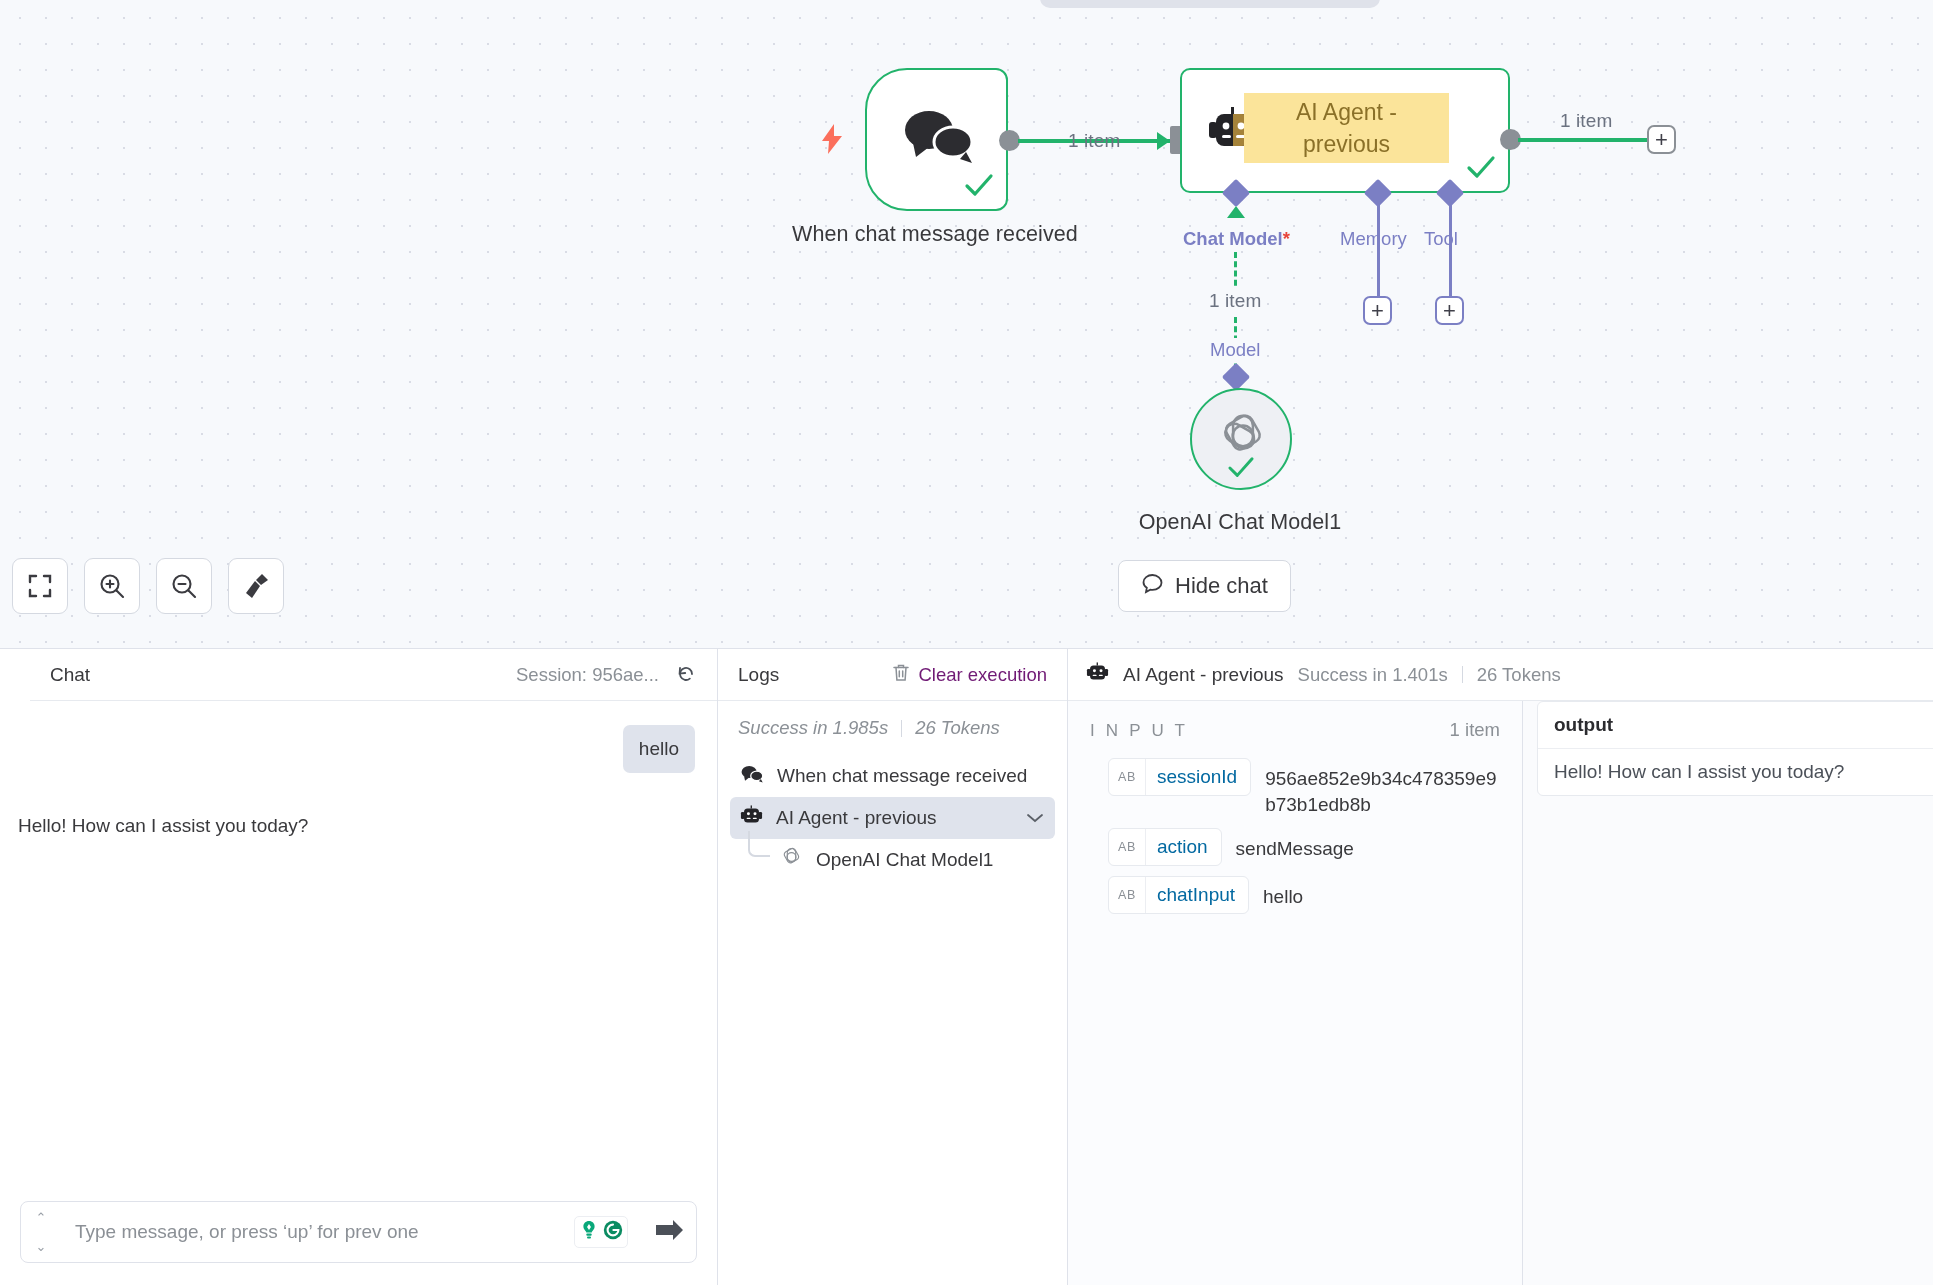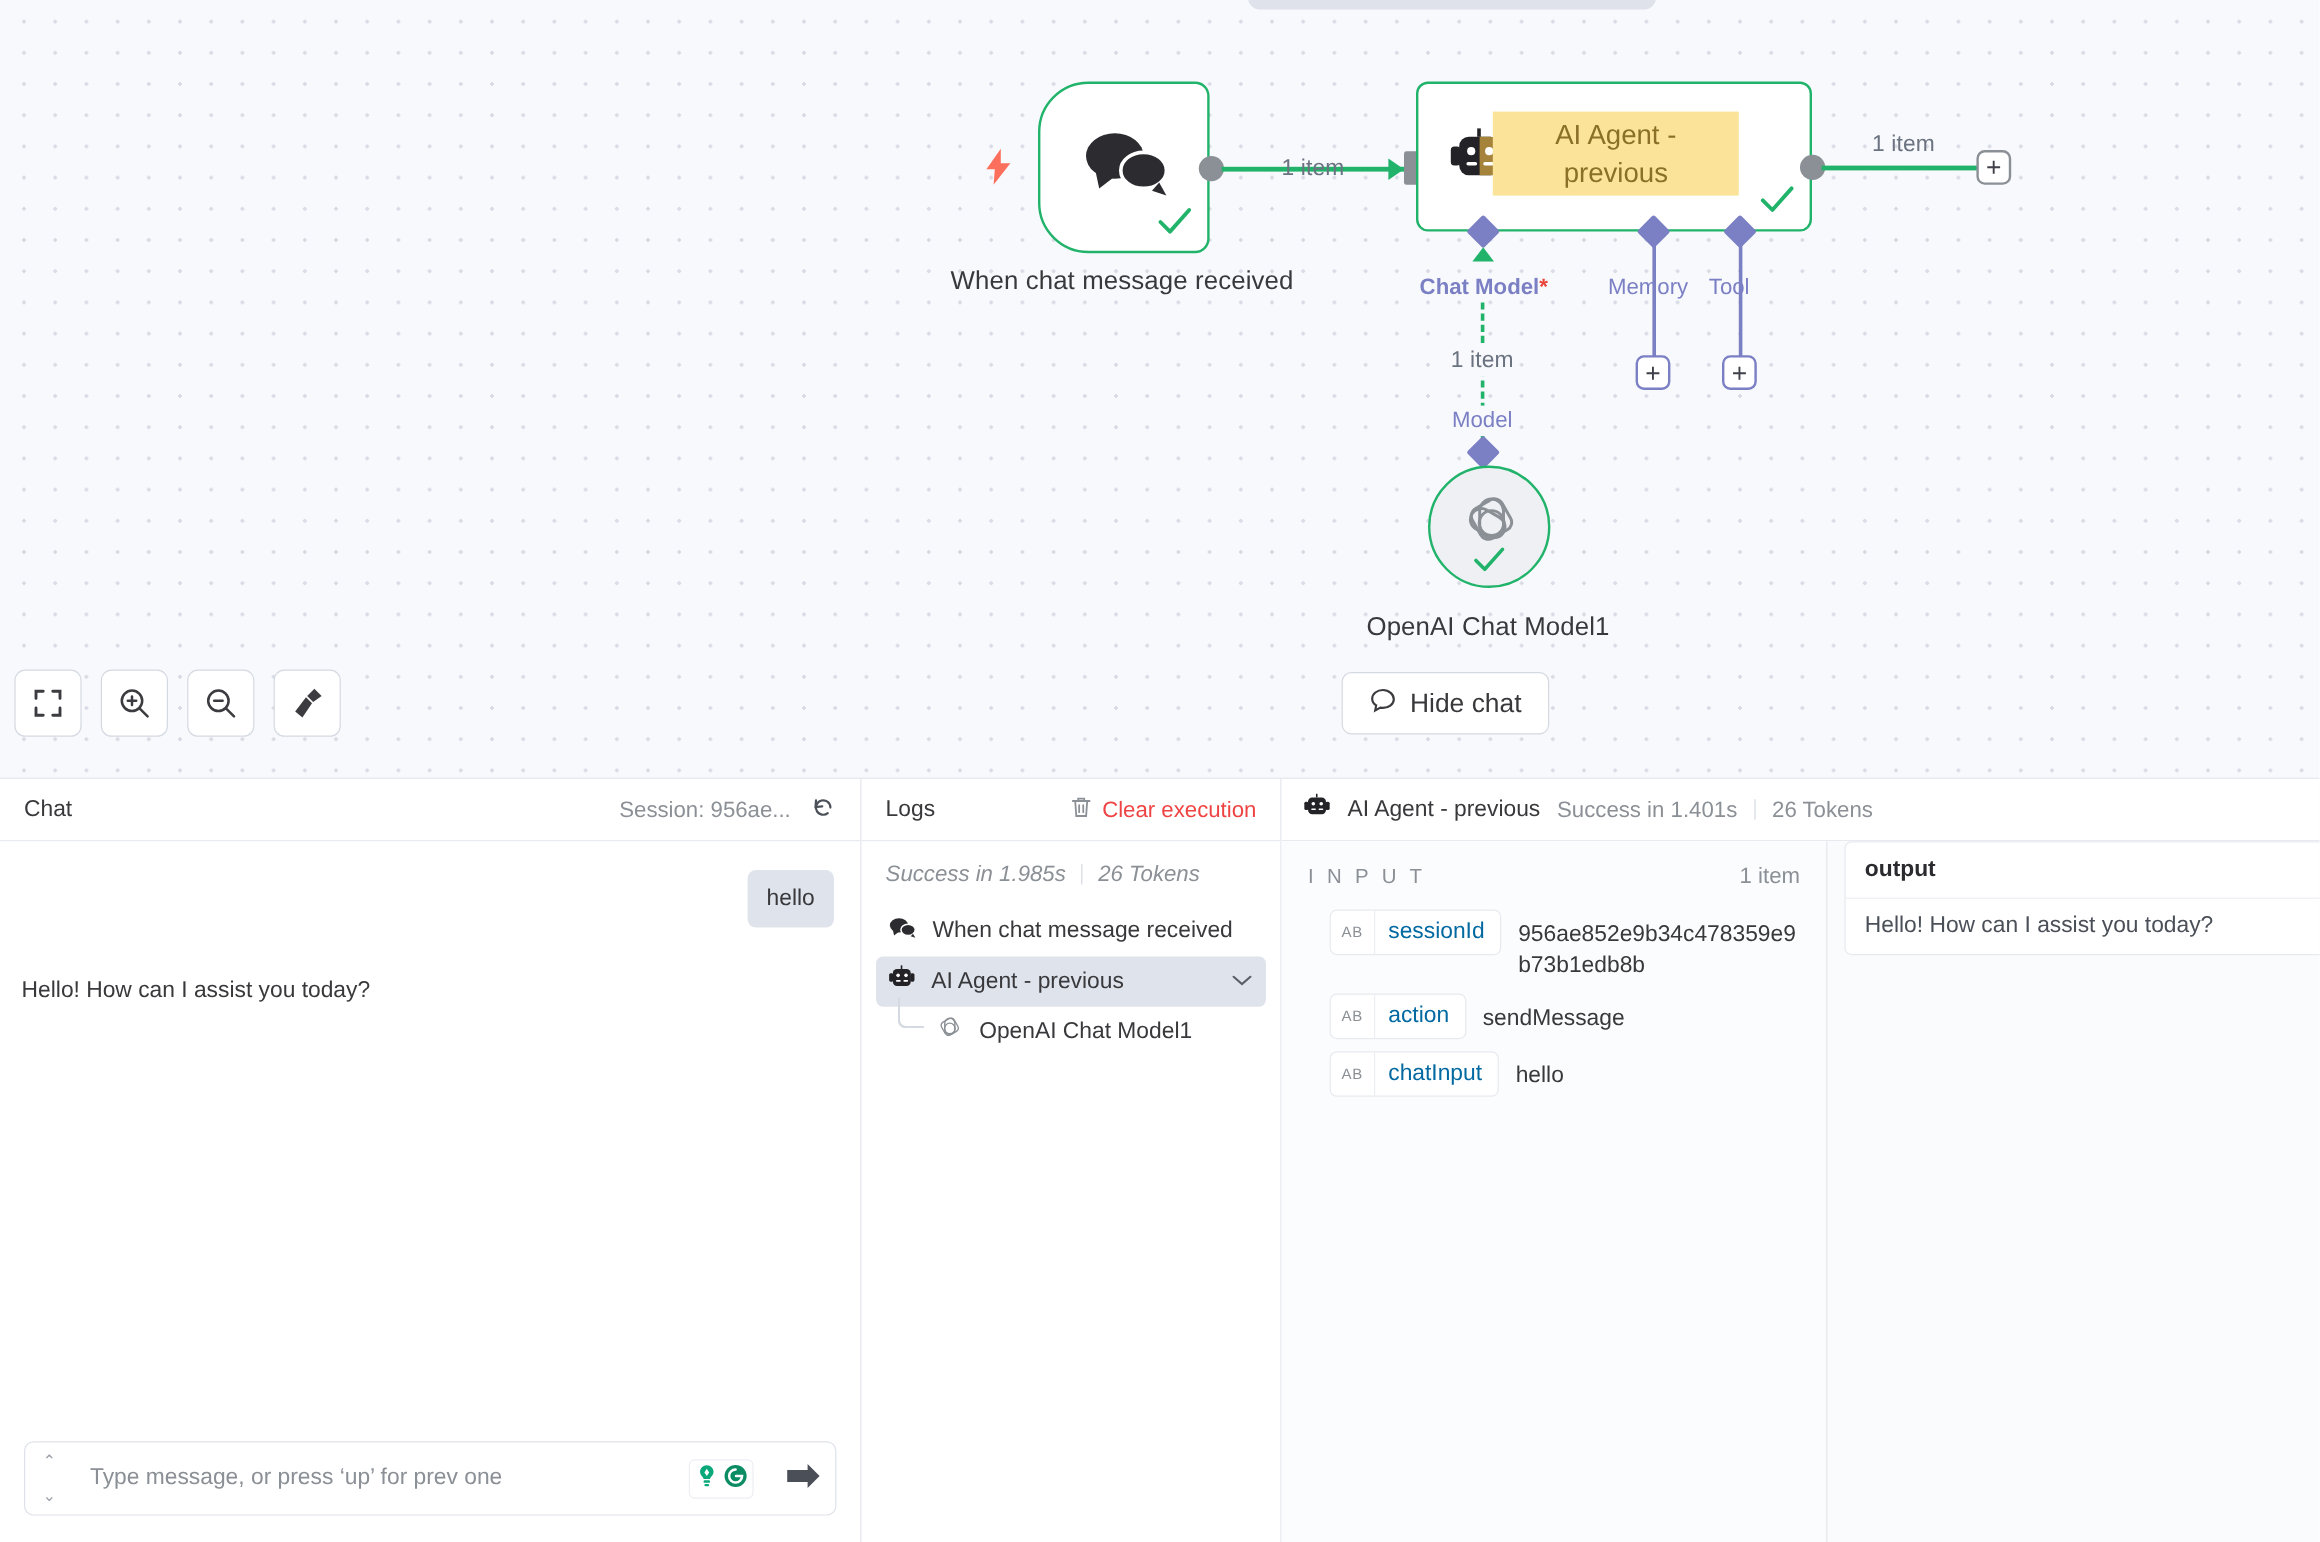--- a/index.html
+++ b/index.html
@@ -135,21 +135,21 @@
   }
   .panel { height: 100%; display: flex; flex-direction: column; background: #fff; }
   .panel-head {
     height: 52px; flex: none; display: flex; align-items: center;
     padding: 0 20px; border-bottom: 1.5px solid #e7eaef;
   }
   .panel-title { font-size: 19px; color: #39393c; }
 
   
   #chat-panel { width: 718px; border-right: 1.5px solid #dfe2ea; }
-  #chat-head { justify-content: space-between; }
+  #chat-head { justify-content: space-between; margin-left: 30px; }
   #chat-head .right { display: flex; align-items: center; gap: 16px; }
   #session-label { font-size: 18.5px; color: #8b9096; }
   #chat-body { flex: 1; position: relative; padding: 24px 22px; overflow: hidden; }
   .msg { font-size: 19px; line-height: 26px; }
   .msg-user {
     position: absolute; right: 22px; top: 24px;
     background: #dfe3ec; color: #39393c;
     padding: 11px 16px; border-radius: 7px;
   }
   .msg-bot { position: absolute; left: 18px; top: 112px; color: #39393c; }
@@ -172,21 +172,21 @@
   #chat-input::placeholder { color: #8b9096; }
   .assist-icons { display: flex; align-items: center; gap: 2px; margin-right: 14px;
     background: #fff; border: 1px solid #eceef2; border-radius: 5px; padding: 2px 3px; }
   #send-btn { width: 54px; display: flex; align-items: center; justify-content: center; }
 
   
   #logs-panel { width: 350px; border-right: 1.5px solid #dfe2ea; }
   #logs-head { justify-content: space-between; }
   #clear-exec {
     display: flex; align-items: center; gap: 8px;
-    font-size: 18.5px; color: #ef4444;
+    font-size: 18.5px; color: #701a75;
   }
   #logs-body { flex: 1; padding: 16px 0 0 0; }
   #logs-summary { font-size: 18.5px; color: #8b9096; padding: 0 20px 16px 20px;
     display: flex; align-items: center; gap: 13px; font-style: italic; }
   .vsep { width: 1px; height: 17px; background: #d5d9e1; display: inline-block; }
   .log-row {
     display: flex; align-items: center; gap: 13px;
     height: 42px; margin: 0 12px; padding: 0 10px; border-radius: 6px;
     font-size: 19px; color: #39393c;
   }

